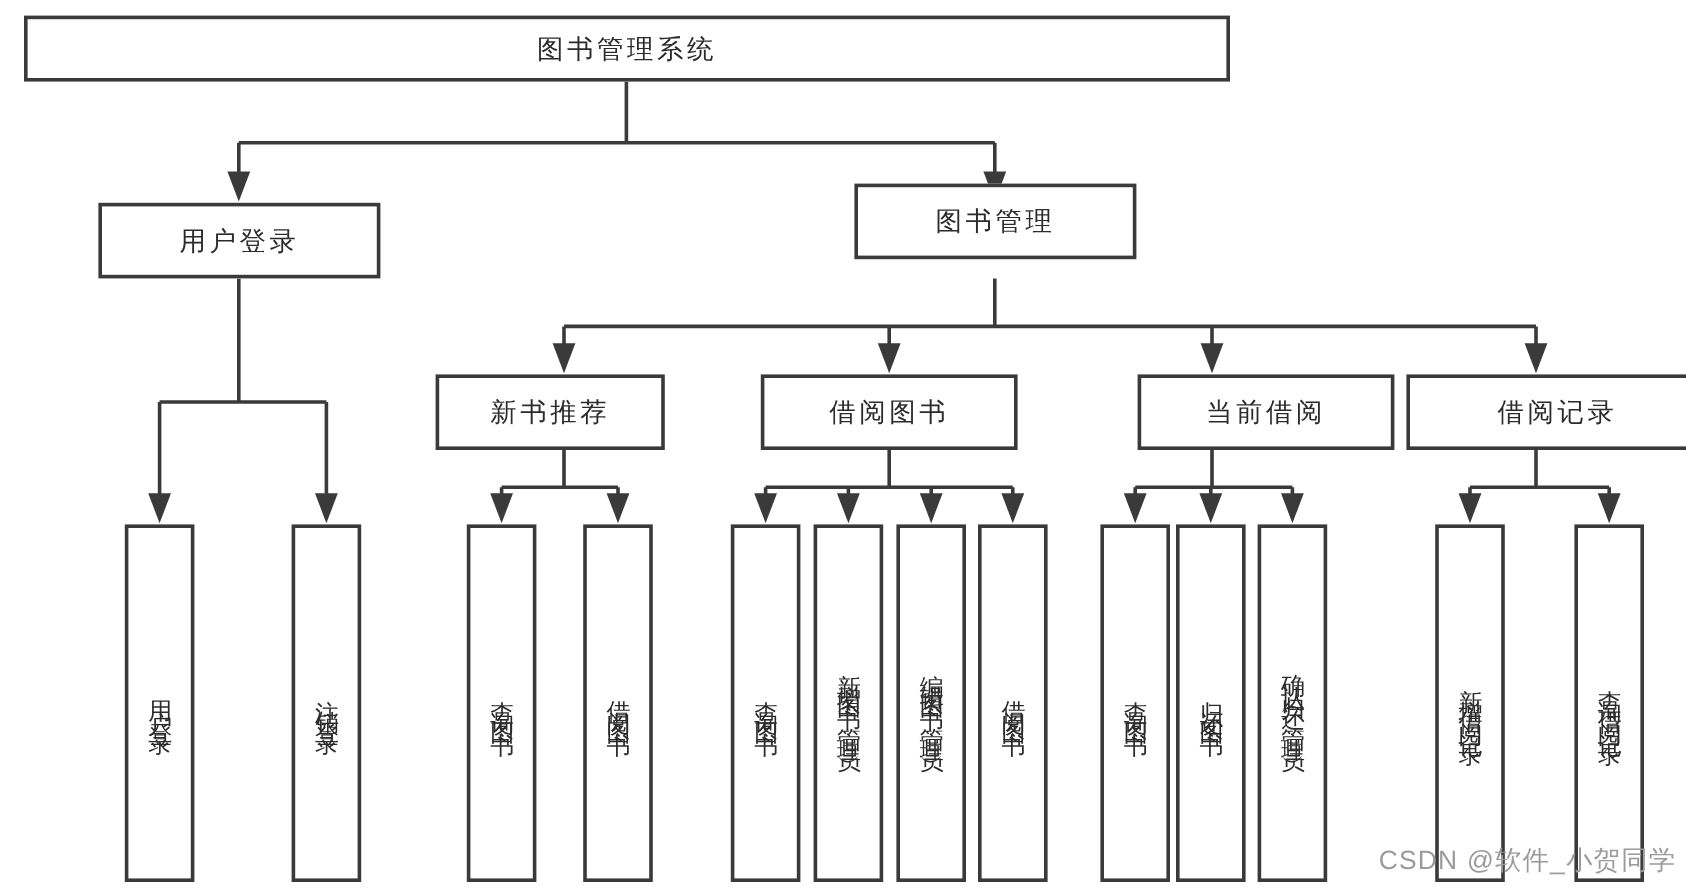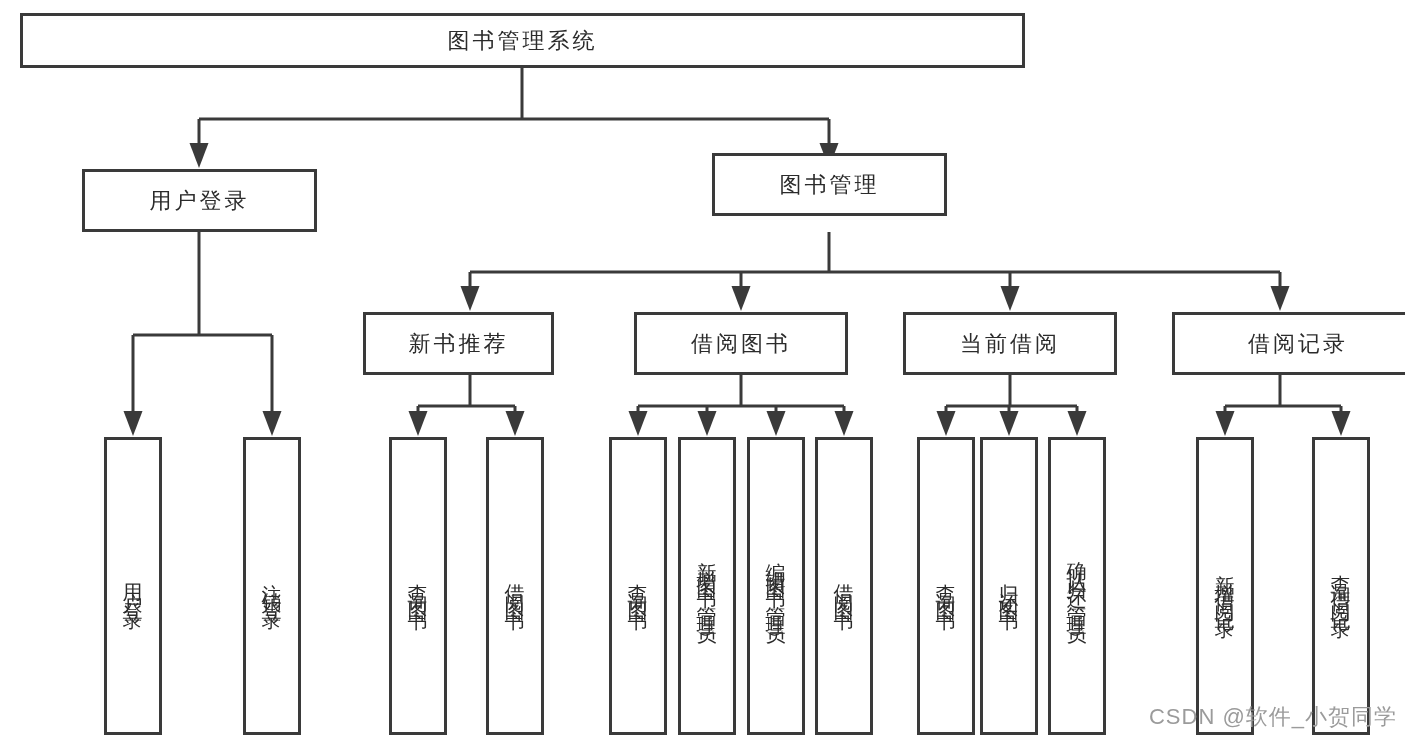--- a/index.html
+++ b/index.html
@@ -36,21 +36,21 @@
     font-size: 22px;
     letter-spacing: 3px;
     white-space: nowrap;
   }
   .root  { left: 20px;  top: 13px;  width: 1005px; height: 55px; }
   .lvl2a { left: 82px;  top: 169px; width: 235px;  height: 63px; }
   .lvl2b { left: 712px; top: 153px; width: 235px;  height: 63px; }
   .lvl3  { top: 312px; height: 63px; }
   .l3a { left: 363px;  width: 191px; }
   .l3b { left: 634px;  width: 214px; }
-  .l3c { left: 903px;  width: 214px; }
+  .l3c { left: 948px;  width: 214px; }
   .l3d { left: 1172px; width: 252px; }
   .vbox {
     top: 437px;
     height: 298px;
     width: 58px;
     writing-mode: vertical-rl;
     text-orientation: mixed;
     text-align: center;
     line-height: 52px;
     font-size: 20px;

